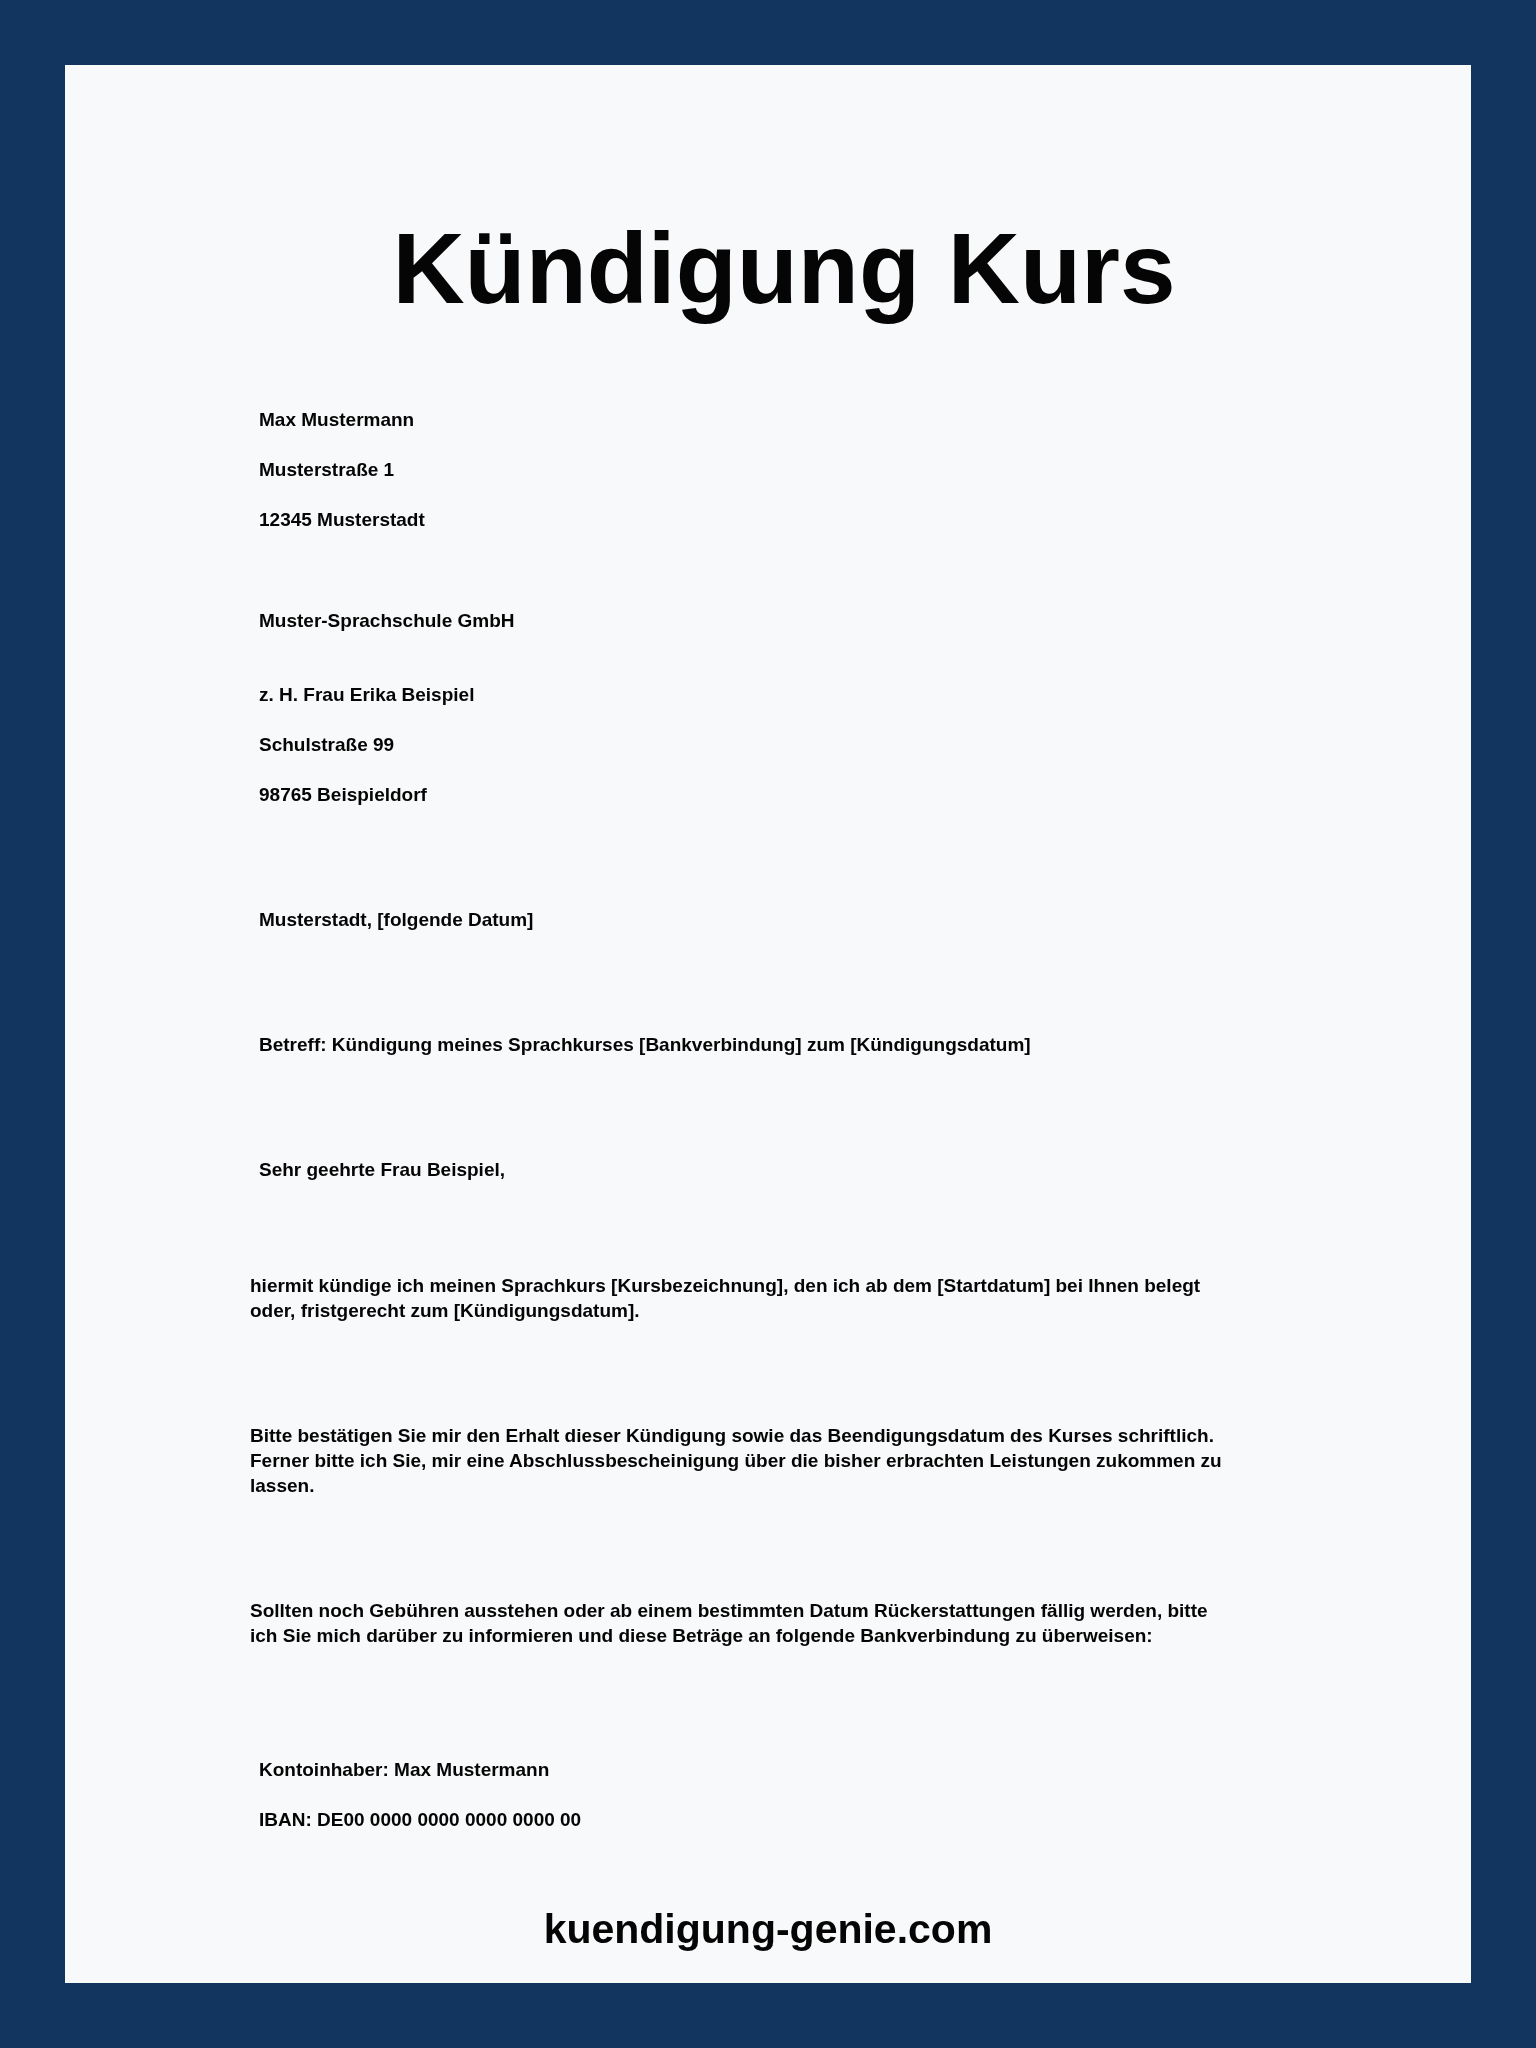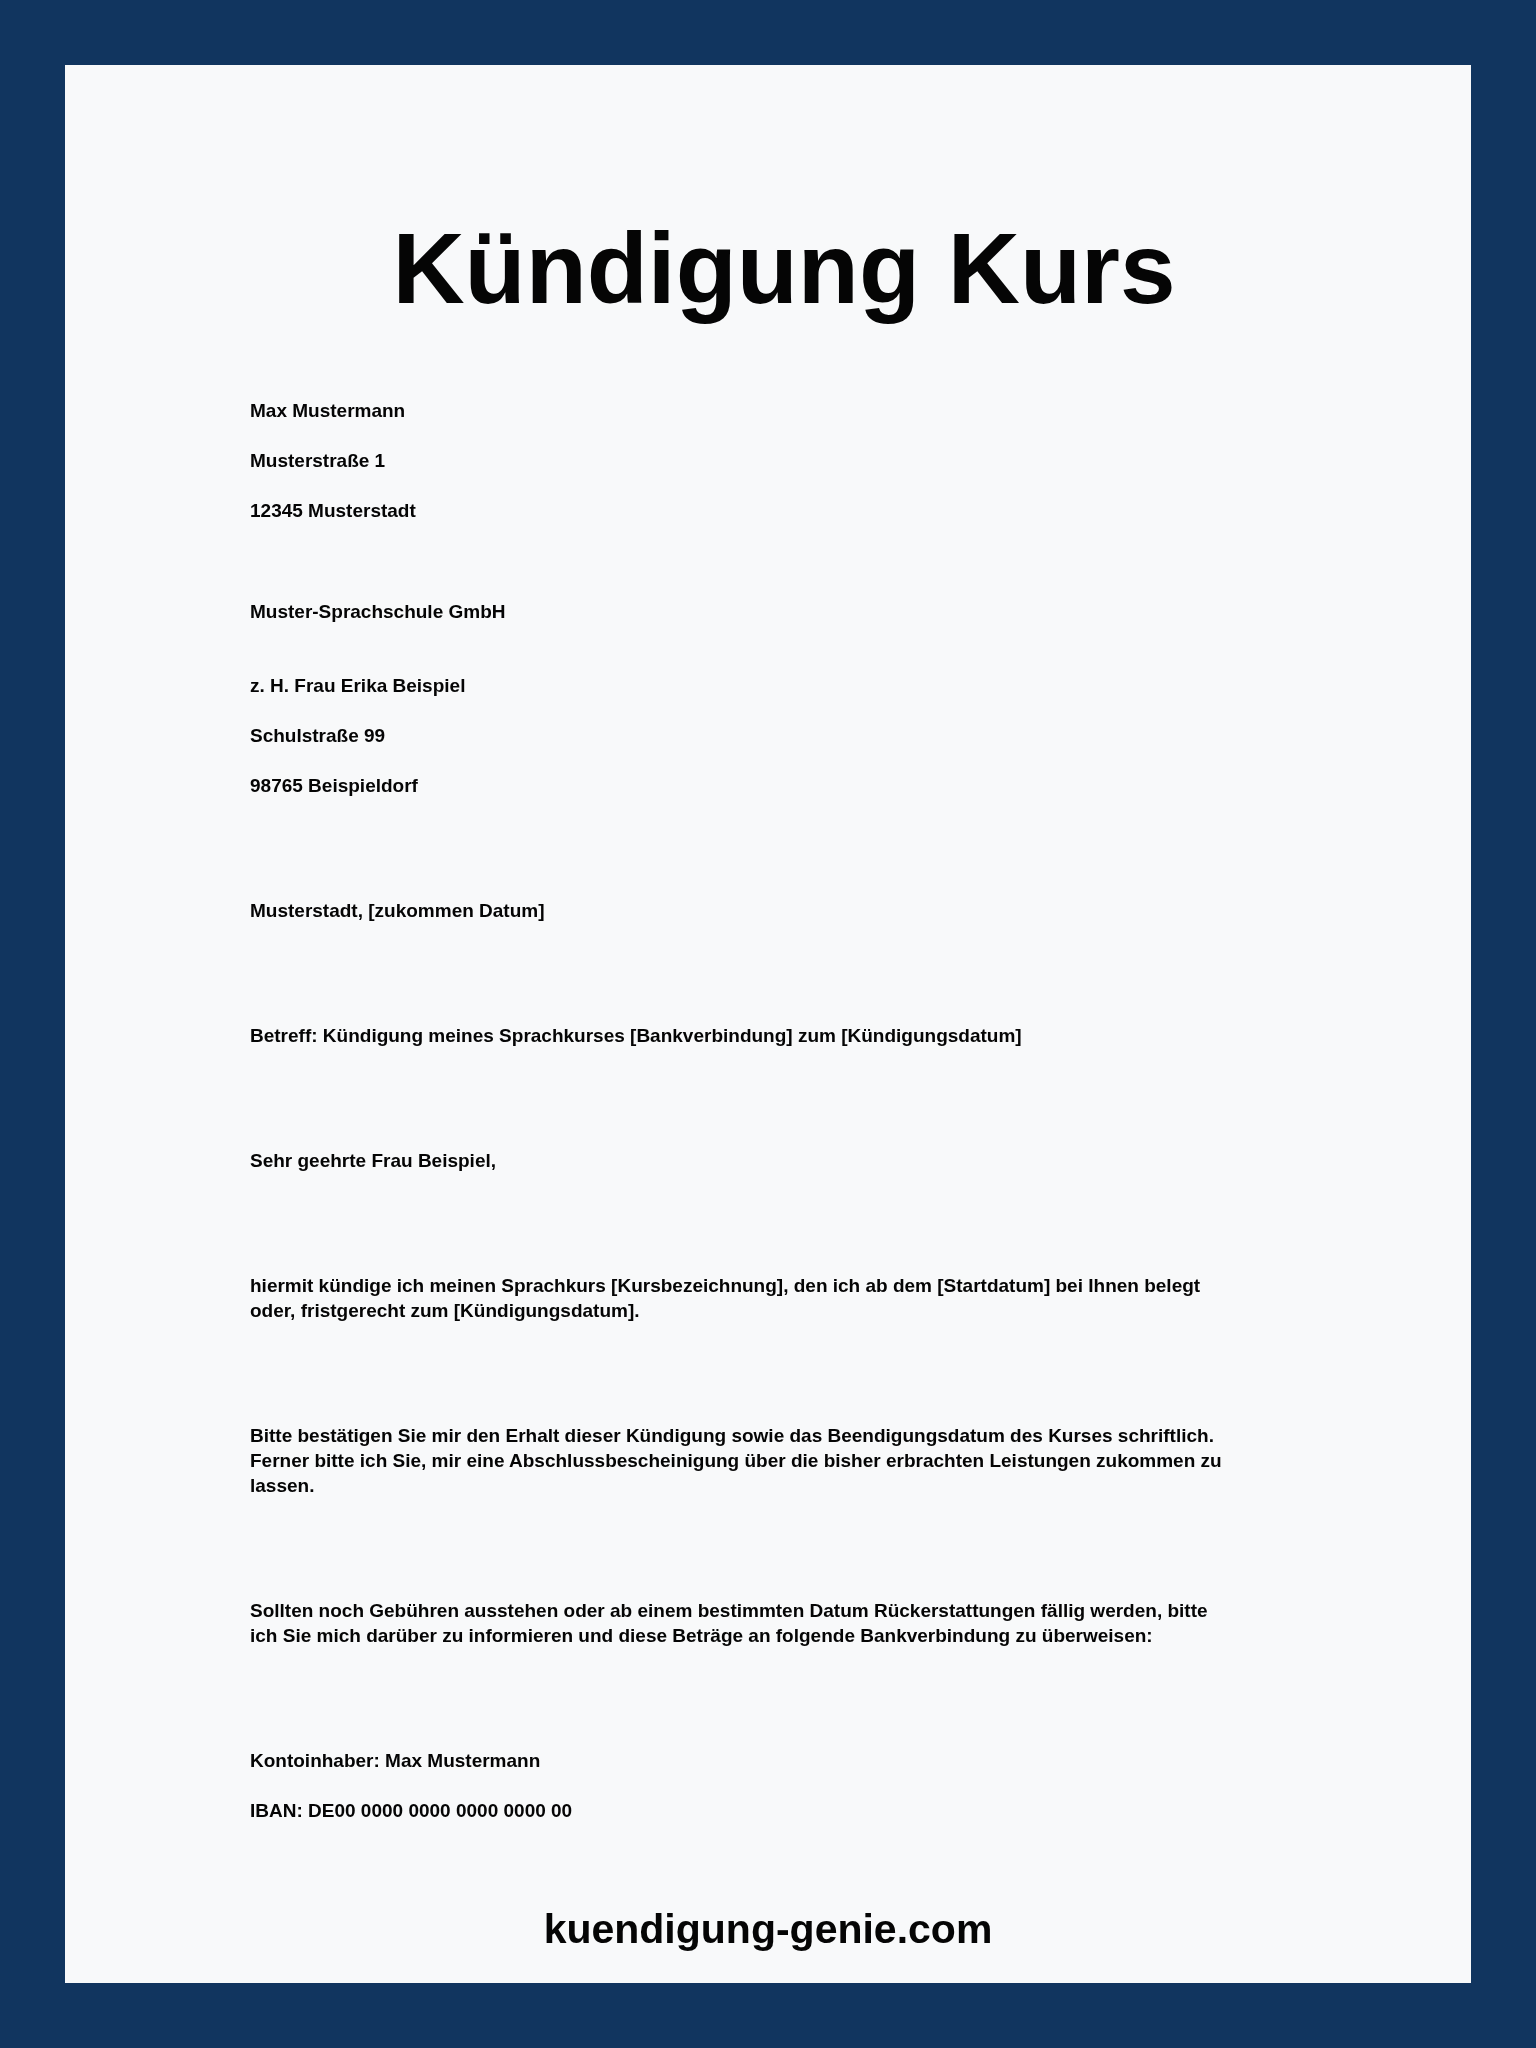--- a/index.html
+++ b/index.html
@@ -36,21 +36,21 @@
       letter-spacing: 0;
       white-space: nowrap;
     }
     .line {
       position: absolute;
       left: 185px;
       font-size: 19px;
       line-height: 25px;
       font-weight: 700;
       white-space: nowrap;
-      margin: 0;
+      margin: 9px;
     }
     .para {
       position: absolute;
       left: 185px;
       width: 1060px;
       font-size: 19px;
       line-height: 25px;
       font-weight: 700;
       margin: 0;
     }
@@ -84,21 +84,21 @@
     <p class="line" style="top:433px">12345 Musterstadt</p>
   </div>
 
   <div>
     <p class="line" style="top:534px">Muster-Sprachschule GmbH</p>
     <p class="line" style="top:608px">z. H. Frau Erika Beispiel</p>
     <p class="line" style="top:658px">Schulstraße 99</p>
     <p class="line" style="top:708px">98765 Beispieldorf</p>
   </div>
 
-  <p class="line" style="top:833px">Musterstadt, [zukommen Datum]</p>
+  <p class="line" style="top:833px">Musterstadt, [folgende Datum]</p>
 
   <p class="line" style="top:958px">Betreff: Kündigung meines Sprachkurses [Bankverbindung] zum [Kündigungsdatum]</p>
 
   <p class="line" style="top:1083px">Sehr geehrte Frau Beispiel,</p>
 
   <div class="para" style="top:1208px">
     <span>hiermit kündige ich meinen Sprachkurs [Kursbezeichnung], den ich ab dem [Startdatum] bei Ihnen belegt</span>
     <span>oder, fristgerecht zum [Kündigungsdatum].</span>
   </div>
 

